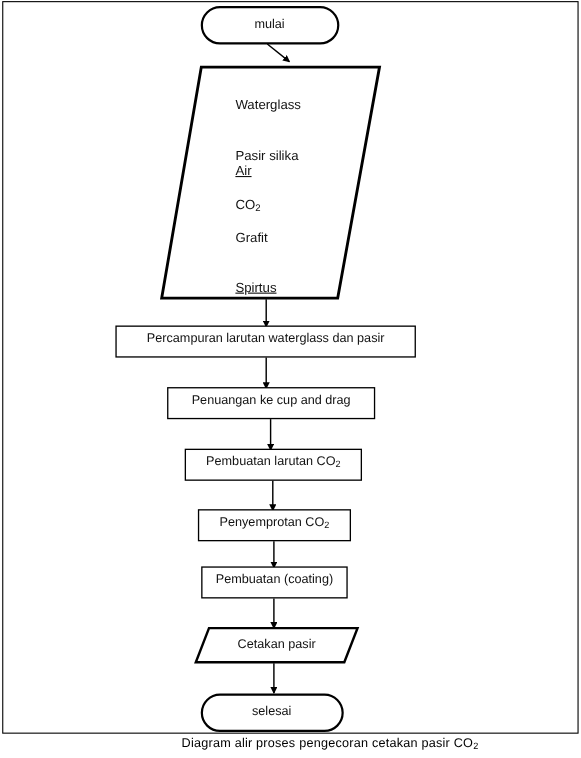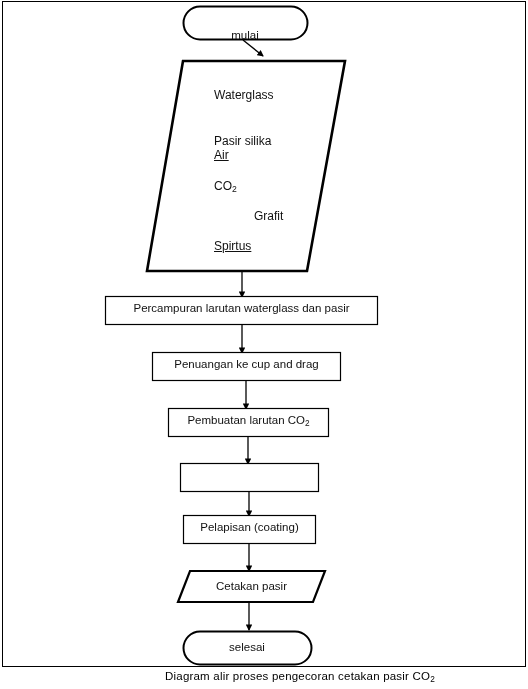--- a/index.html
+++ b/index.html
@@ -110,37 +110,38 @@
 
     <line x1="249" y1="544" x2="249" y2="571" stroke="#000000" stroke-width="1.3" marker-end="url(#arrow)"></line>
 
     <polygon points="190,571 325,571 313,602 178,602" fill="#ffffff" stroke="#000000" stroke-width="2.2"></polygon>
 
     <line x1="249" y1="603" x2="249" y2="630" stroke="#000000" stroke-width="1.3" marker-end="url(#arrow)"></line>
 
     <rect x="183.5" y="631.5" width="128" height="33" rx="16.5" ry="16.5" fill="#ffffff" stroke="#000000" stroke-width="2"></rect>
   </svg>
 
-  <div class="node-label center" style="left:183px; top:16px; width:124px;margin-top:13px;">mulai</div>
+  <div class="node-label center" style="left:183px; top:16px; width:124px;">mulai</div>
 
   <div class="list-item" style="top:88px;">Waterglass</div>
   <div class="list-item" style="top:118px;margin-top:16px;">Pasir silika</div>
   <div class="list-item" style="top:148px;text-decoration:underline;">Air</div>
   <div class="list-item" style="top:179px;"><span>CO</span><sub>2</sub></div>
-  <div class="list-item" style="top:209px;margin-left:40px;">Grafit</div>
-  <div class="list-item" style="top:239px;text-decoration:underline;">Spirtus</div>
+  <div class="list-item" style="top:209px;">Grafit</div>
+  <div class="list-item" style="top:254px;text-decoration:underline;">Spirtus</div>
 
   <div class="node-label center" style="left:106px; top:302px; width:271px;">Percampuran larutan waterglass dan pasir</div>
 
   <div class="node-label center" style="left:153px; top:358px; width:187px;">Penuangan ke cup and drag</div>
 
   <div class="node-label center" style="left:169px; top:414px; width:159px;"><span>Pembuatan larutan CO</span><sub>2</sub></div>
 
+  <div class="node-label center" style="left:181px; top:469px; width:137px;"><span>Penyemprotan CO</span><sub>2</sub></div>
 
-  <div class="node-label center" style="left:184px; top:521px; width:131px;">Pelapisan (coating)</div>
+  <div class="node-label center" style="left:184px; top:521px; width:131px;">Pembuatan (coating)</div>
 
   <div class="node-label center" style="left:183px; top:641px; width:128px;">selesai</div>
 
   <div class="node-label center" style="left:182px; top:580px; width:139px;">Cetakan pasir</div>
 
   <div class="caption"><span>Diagram alir proses pengecoran cetakan pasir CO</span><sub>2</sub></div>
 
 </div>
 
 </body></html>

